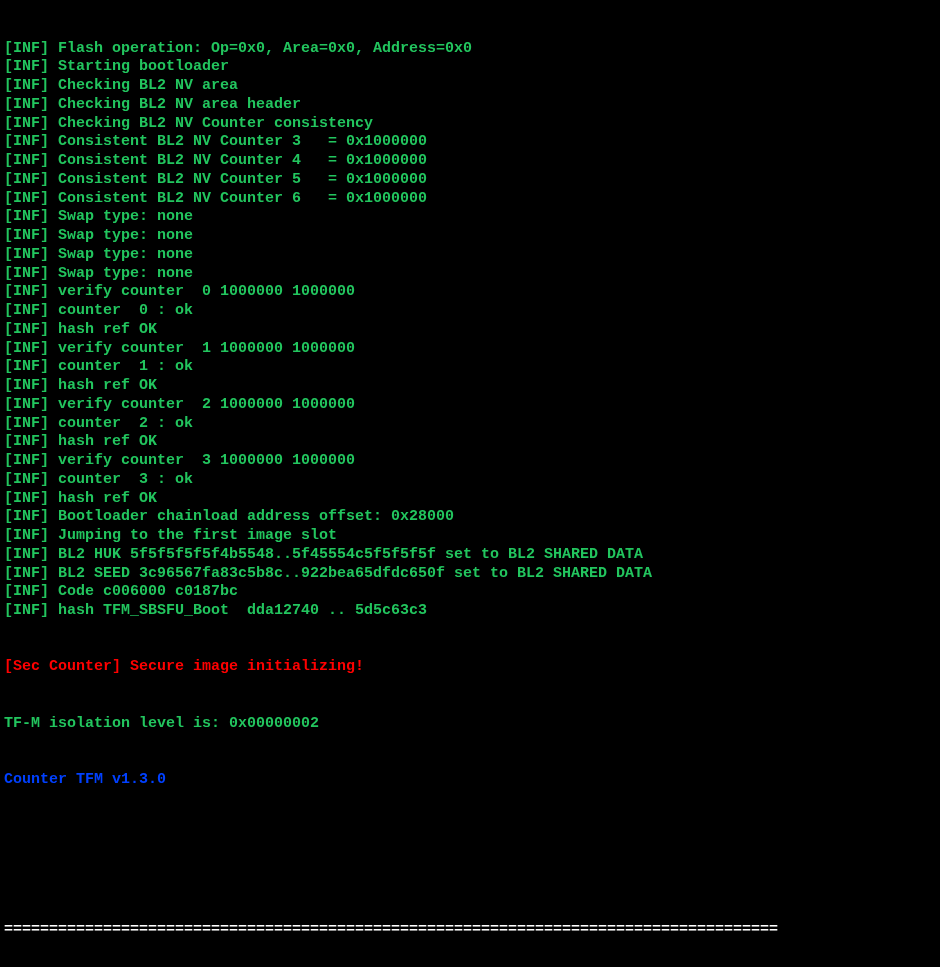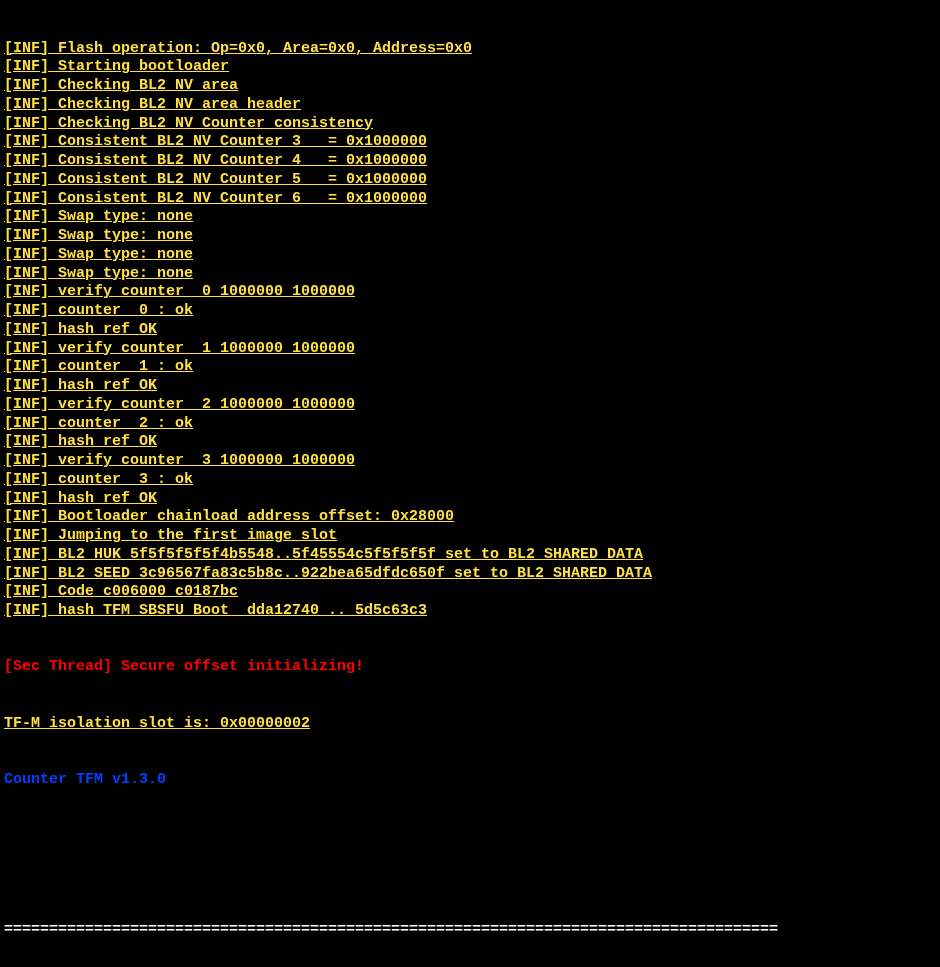--- a/index.html
+++ b/index.html
@@ -15,30 +15,30 @@
     overflow: hidden;
   }
   .terminal {
     padding: 2px 4px;
     line-height: 1.25;
     white-space: pre;
   }
   .line { display: block; }
   .red     { color: #ff0000; }
   .blue    { color: #0040ff; }
-  .white   { color: #fde047; text-decoration: underline; }
+  .white   { color: #22c55e; }
   .center-block { white-space: pre; }
 </style>
 </head>
 <body>
 
 <div class="terminal">
   <div id="boot-log-container"><span class="line white">[INF] Flash operation: Op=0x0, Area=0x0, Address=0x0</span><span class="line white">[INF] Starting bootloader</span><span class="line white">[INF] Checking BL2 NV area</span><span class="line white">[INF] Checking BL2 NV area header</span><span class="line white">[INF] Checking BL2 NV Counter consistency</span><span class="line white">[INF] Consistent BL2 NV Counter 3   = 0x1000000</span><span class="line white">[INF] Consistent BL2 NV Counter 4   = 0x1000000</span><span class="line white">[INF] Consistent BL2 NV Counter 5   = 0x1000000</span><span class="line white">[INF] Consistent BL2 NV Counter 6   = 0x1000000</span><span class="line white">[INF] Swap type: none</span><span class="line white">[INF] Swap type: none</span><span class="line white">[INF] Swap type: none</span><span class="line white">[INF] Swap type: none</span><span class="line white">[INF] verify counter  0 1000000 1000000</span><span class="line white">[INF] counter  0 : ok</span><span class="line white">[INF] hash ref OK</span><span class="line white">[INF] verify counter  1 1000000 1000000</span><span class="line white">[INF] counter  1 : ok</span><span class="line white">[INF] hash ref OK</span><span class="line white">[INF] verify counter  2 1000000 1000000</span><span class="line white">[INF] counter  2 : ok</span><span class="line white">[INF] hash ref OK</span><span class="line white">[INF] verify counter  3 1000000 1000000</span><span class="line white">[INF] counter  3 : ok</span><span class="line white">[INF] hash ref OK</span><span class="line white">[INF] Bootloader chainload address offset: 0x28000</span><span class="line white">[INF] Jumping to the first image slot</span><span class="line white">[INF] BL2 HUK 5f5f5f5f5f4b5548..5f45554c5f5f5f5f set to BL2 SHARED DATA</span><span class="line white">[INF] BL2 SEED 3c96567fa83c5b8c..922bea65dfdc650f set to BL2 SHARED DATA</span><span class="line white">[INF] Code c006000 c0187bc</span><span class="line white">[INF] hash TFM_SBSFU_Boot  dda12740 .. 5d5c63c3</span></div>
-  <span class="line red">[Sec Thread] Secure offset initializing!</span>
-  <span class="line white">TF-M isolation slot is: 0x00000002</span>
+  <span class="line red">[Sec Counter] Secure image initializing!</span>
+  <span class="line white">TF-M isolation level is: 0x00000002</span>
   <span class="line blue">Counter TFM v1.3.0</span>
   <span class="line">&nbsp;</span>
   <div class="center-block">
     <span class="line">======================================================================================</span>
     
     
     
     
   </div>
   

